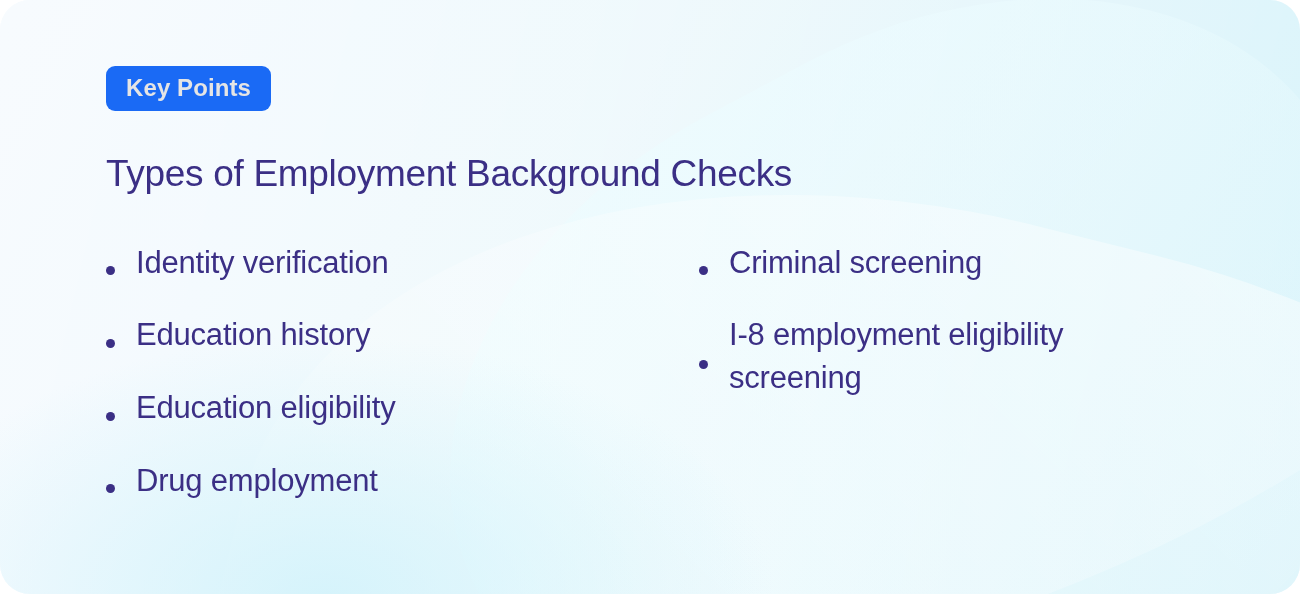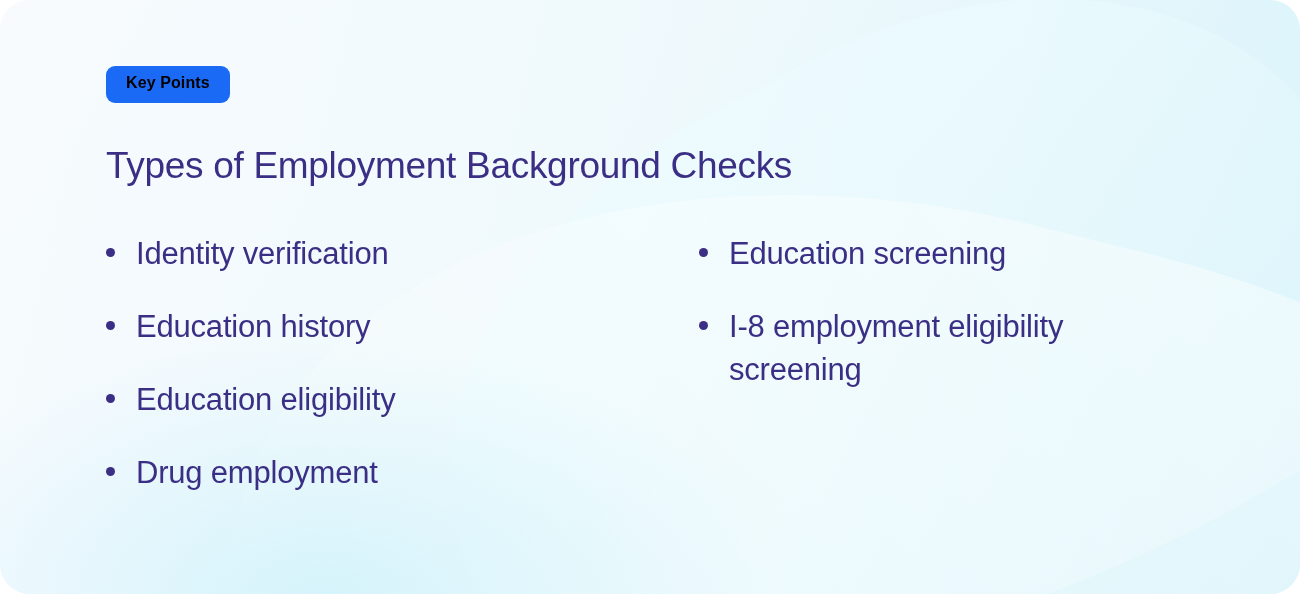--- a/index.html
+++ b/index.html
@@ -75,22 +75,22 @@
 
   .content {
     position: relative;
     z-index: 3;
     padding: 66px 0 0 106px;
   }
 
   .badge {
     display: inline-block;
     background: #1a6af5;
-    color: #000000;
-    font-size: 16px;
+    color: #e5e5e5;
+    font-size: 24px;
     font-weight: bold;
     letter-spacing: 0.1px;
     padding: 9px 20px 11px 20px;
     border-radius: 9px;
     line-height: 1.05;
   }
 
   .title {
     margin-top: 42px;
     font-size: 37px;
@@ -108,21 +108,21 @@
 
   .col {
     width: 50%;
   }
   .col-right {
     padding-left: 38px;
   }
 
   .item {
     display: flex;
-    align-items: flex-start;
+    align-items: center;
     margin-bottom: 30px;
   }
 
   .bullet {
     width: 9px;
     height: 9px;
     border-radius: 50%;
     background: #3b2f85;
     flex: 0 0 auto;
     margin-top: 15px;
@@ -178,21 +178,21 @@
           <span class="item-text">Drug employment</span>
         </div>
 
       </div>
 
       <div class="col col-right">
 
 
         <div class="item">
           <span class="bullet"></span>
-          <span class="item-text">Education screening</span>
+          <span class="item-text">Criminal screening</span>
         </div>
 
         <div class="item">
           <span class="bullet"></span>
           <span class="item-text">I-8 employment eligibility screening</span>
         </div>
 
       </div>
 
     </div>

